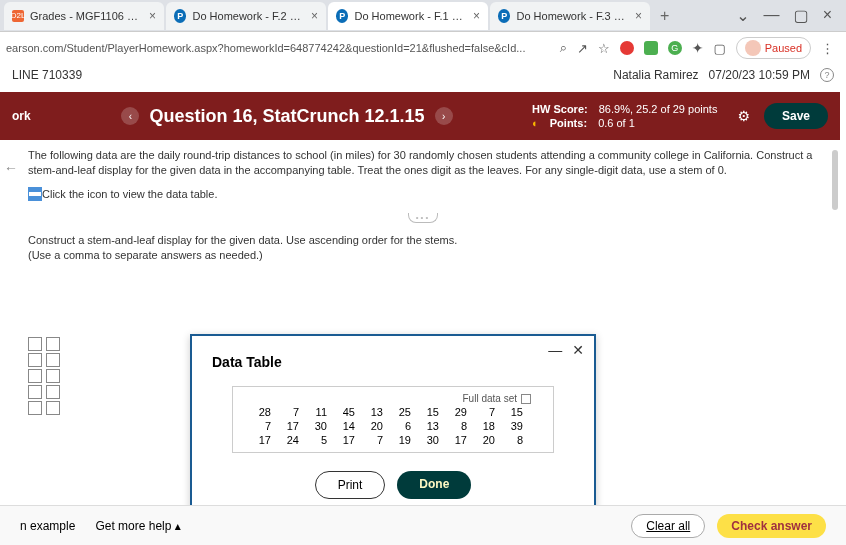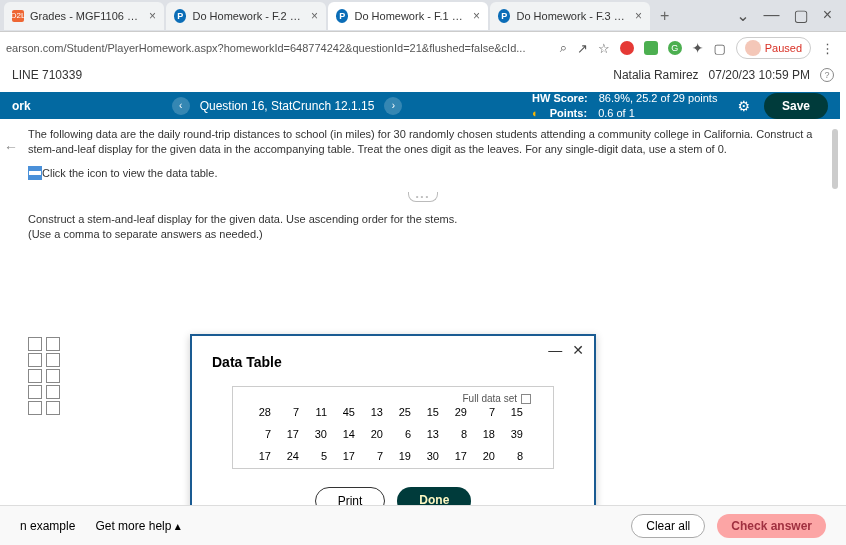--- a/index.html
+++ b/index.html
@@ -22,25 +22,25 @@
     .paused-chip { display: flex; align-items: center; gap: 4px; border: 1px solid #ccc; border-radius: 12px; padding: 2px 8px; font-size: 11px; color: #d93025; }
     .avatar { width: 16px; height: 16px; border-radius: 50%; background: #f4c7b8; display: inline-block; }
     
     
     .content { position: absolute; top: 62px; left: 0; right:0; bottom:0; background: #fff; }
     .course-row { display: flex; justify-content: space-between; align-items: center; padding: 6px 12px; font-size: 12px; color: #333; }
     .course-row .meta { display: flex; gap: 10px; align-items: center; }
     .help-circle { width: 14px; height: 14px; border: 1px solid #888; border-radius: 50%; display: inline-flex; align-items: center; justify-content: center; font-size: 9px; color: #888; }
     
     
-    .qbar { background: #0369a1; color: #fff; height: 27px; display: flex; align-items: center; padding: 0 12px; font-size: 12px; margin: 4px 6px 0 0; }
+    .qbar { background: #7f1d1d; color: #fff; height: 48px; display: flex; align-items: center; padding: 0 12px; font-size: 12px; margin: 4px 6px 0 0; }
     .qbar-left { width: 50px; font-weight: bold; }
     .qnav { display: flex; align-items: center; justify-content: center; flex: 1; gap: 10px; }
     .navbtn { width: 18px; height: 18px; background: rgba(255,255,255,0.2); border-radius: 50%; display: flex; align-items: center; justify-content: center; font-size: 10px; cursor: pointer; }
-    .qtitle { font-weight: normal; font-size: 12px; }
+    .qtitle { font-weight: bold; font-size: 18px; }
     .hw-score { font-size: 11px; line-height: 1.3; margin-left: 20px; }
     .hw-score .row { display: flex; align-items: center; gap: 4px; }
     .gear { margin-left: 20px; font-size: 14px; cursor: pointer; }
     .save-btn { background: #003b3b; color: #fff; border-radius: 16px; padding: 6px 18px; font-weight: bold; margin-left: 14px; cursor: pointer; font-size: 12px; }
     
     
     .problem { padding: 8px 24px 8px 28px; font-size: 11px; color: #333; position: relative; }
     .problem p { margin-bottom: 6px; line-height: 1.4; }
     .icon-row { display: flex; align-items: center; gap: 0; margin-top: 8px; }
     .data-icon { width: 14px; height: 14px; border: 1px solid #4a90d9; display: inline-flex; background: linear-gradient(#4a90d9 33%, transparent 33%, transparent 66%, #4a90d9 66%); }
@@ -56,33 +56,33 @@
     .col-boxes { display: flex; flex-direction: column; gap: 2px; }
     .abox { width: 14px; height: 14px; border: 1px solid #888; background:#fff; }
     
     
     .modal { position: absolute; left: 190px; top: 272px; width: 406px; height: 224px; border: 2px solid #1a5b92; background: #fff; box-shadow: 0 2px 8px rgba(0,0,0,0.2); }
     .modal-ctrls { position: absolute; top: 6px; right: 10px; display: flex; gap: 10px; color: #333; font-size: 14px; }
     .modal-title { font-size: 14px; font-weight: bold; padding: 18px 20px 10px; }
     .data-grid { margin: 6px 40px; border: 1px solid #ccc; padding: 6px 10px; font-size: 11px; }
     .grid-head { font-size: 10px; color: #555; text-align: right; padding-right: 12px; display:flex; justify-content:flex-end; align-items:center; gap:4px;}
     .copy-ic { width:10px; height:10px; border:1px solid #888; display:inline-block;}
-    .grid-body { display: flex; flex-direction: column; gap: 10px; margin-top: 2px; }
+    .grid-body { display: flex; flex-direction: column; gap: 2px; margin-top: 2px; }
     .grid-row { display: flex; gap: 0; }
     .grid-cell { width: 28px; text-align: right; font-size: 11px; }
     .modal-btns { display: flex; justify-content: center; gap: 12px; margin-top: 18px; }
     .mbtn { border-radius: 18px; padding: 6px 22px; font-size: 12px; cursor: pointer; }
     .mbtn.print { border: 1px solid #333; background: #fff; }
     .mbtn.done { background: #003b3b; color: #fef9c3; font-weight: bold; }
     
     
     .bottom { position: absolute; bottom: 0; left: 0; right: 0; height: 40px; border-top: 1px solid #ddd; display: flex; align-items: center; padding: 0 20px; background:#f9f9f9; font-size:12px;}
     .bottom-left { display: flex; gap: 20px; }
-    .clear-btn { margin-left: auto; border: 1px solid #aaa; border-radius: 14px; padding: 4px 14px; cursor: pointer; background:#fff; }
-    .check-btn { margin-left: 12px; border-radius: 14px; padding: 5px 14px; background: #fca5a5; color: #a03040; font-weight: bold; cursor: pointer; }
+    .clear-btn { margin-left: auto; border: 1px solid #aaa; border-radius: 14px; padding: 4px 14px; cursor: pointer; background:#fff;text-decoration:underline; }
+    .check-btn { margin-left: 12px; border-radius: 14px; padding: 5px 14px; background: #fde047; color: #a03040; font-weight: bold; cursor: pointer; }
     
     .d2l-badge { width:12px; height:12px; background:#e63; color:#fff; font-size:8px; display:inline-flex; align-items:center; justify-content:center; border-radius:2px;}
     .p-badge { width:14px; height:14px; border-radius:50%; background:#0b6db7; color:#fff; font-size:9px; display:inline-flex; align-items:center; justify-content:center; font-weight:bold;}
     .ext-badge { width:14px; height:14px; background:#4caf50; border-radius:3px; display:inline-block;}
     .red-dot { width:14px; height:14px; background:#e53935; border-radius:50%; display:inline-block;}
     .green-c { width:14px; height:14px; background:#4caf50; border-radius:50%; color:#fff; font-size:9px; display:inline-flex; align-items:center; justify-content:center;}
     .puzzle { color:#555; font-size:14px;}
   </style>
 </head>
 <body>

